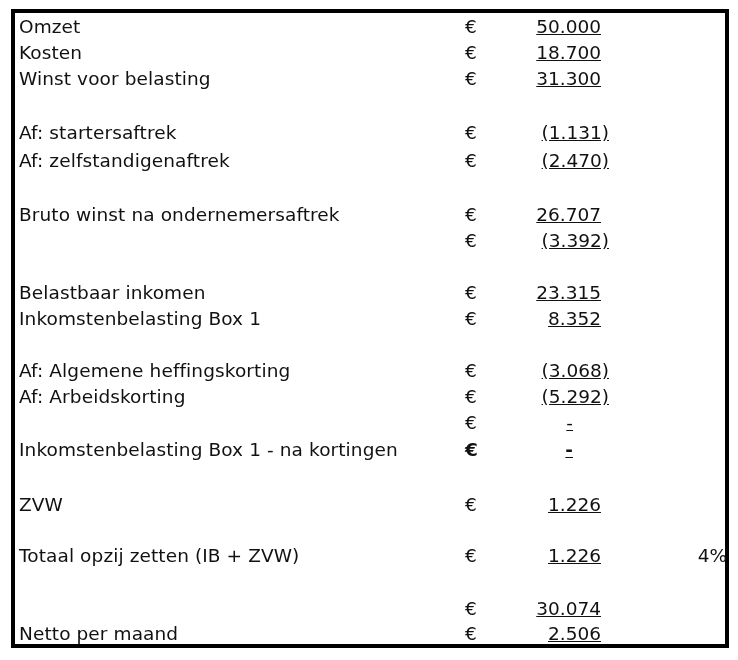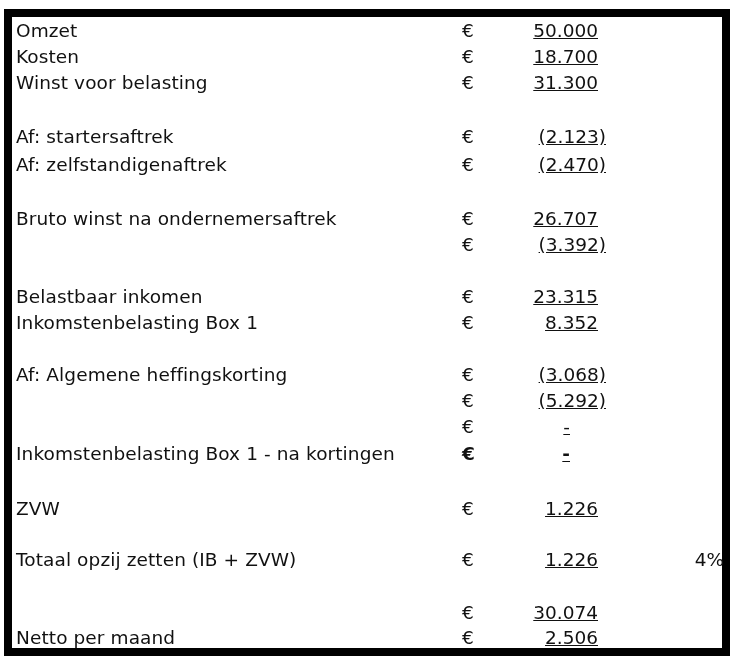--- a/index.html
+++ b/index.html
@@ -1,19 +1,19 @@
 <!DOCTYPE html>
 <html><head>
   <meta charset="utf-8">
   <style>
     html, body { margin: 0; padding: 0; background: #ffffff; }
     body { width: 738px; height: 660px; position: relative; overflow: hidden;
            font-family: "DejaVu Sans", sans-serif; color: #111; }
-    .frame { position: absolute; left: 4px; top: 9px; width: 710px; height: 631px;
-             border: 8px solid #000000; box-sizing: content-box; }
+    .frame { position: absolute; left: 11px; top: 9px; width: 710px; height: 631px;
+             border: 4px solid #000000; box-sizing: content-box; }
     .row { position: absolute; left: 0; width: 710px; height: 26px; font-size: 18.5px; line-height: 26px; }
     .lbl { position: absolute; left: 4px; white-space: nowrap; letter-spacing: 0.1px; }
     .eur { position: absolute; left: 450px; }
     .val { position: absolute; right: 124px; text-align: right; white-space: nowrap; text-decoration: underline; }
     .val.neg { right: 116px; }
     .val.dash { right: 152px; }
     .pct { position: absolute; right: -2px; }
     .bold .eur, .bold .val { font-weight: bold; }
   </style>
 </head>
@@ -33,21 +33,21 @@
   </div>
   <div class="row" style="top:53px">
     <span class="lbl">Winst voor belasting</span>
     <span class="eur">€</span>
     <span class="val">31.300</span>
   </div>
 
   <div class="row" style="top:107px">
     <span class="lbl">Af: startersaftrek</span>
     <span class="eur">€</span>
-    <span class="val neg">(2.123)</span>
+    <span class="val neg">(1.131)</span>
   </div>
   <div class="row" style="top:135px">
     <span class="lbl">Af: zelfstandigenaftrek</span>
     <span class="eur">€</span>
     <span class="val neg">(2.470)</span>
   </div>
 
   <div class="row" style="top:189px">
     <span class="lbl">Bruto winst na ondernemersaftrek</span>
     <span class="eur">€</span>
@@ -68,20 +68,21 @@
     <span class="eur">€</span>
     <span class="val">8.352</span>
   </div>
 
   <div class="row" style="top:345px">
     <span class="lbl">Af: Algemene heffingskorting</span>
     <span class="eur">€</span>
     <span class="val neg">(3.068)</span>
   </div>
   <div class="row" style="top:371px">
+    <span class="lbl">Af: Arbeidskorting</span>
     <span class="eur">€</span>
     <span class="val neg">(5.292)</span>
   </div>
   <div class="row" style="top:397px">
     <span class="eur">€</span>
     <span class="val dash">-</span>
   </div>
   <div class="row bold" style="top:424px">
     <span class="lbl">Inkomstenbelasting Box 1 - na kortingen</span>
     <span class="eur">€</span>

